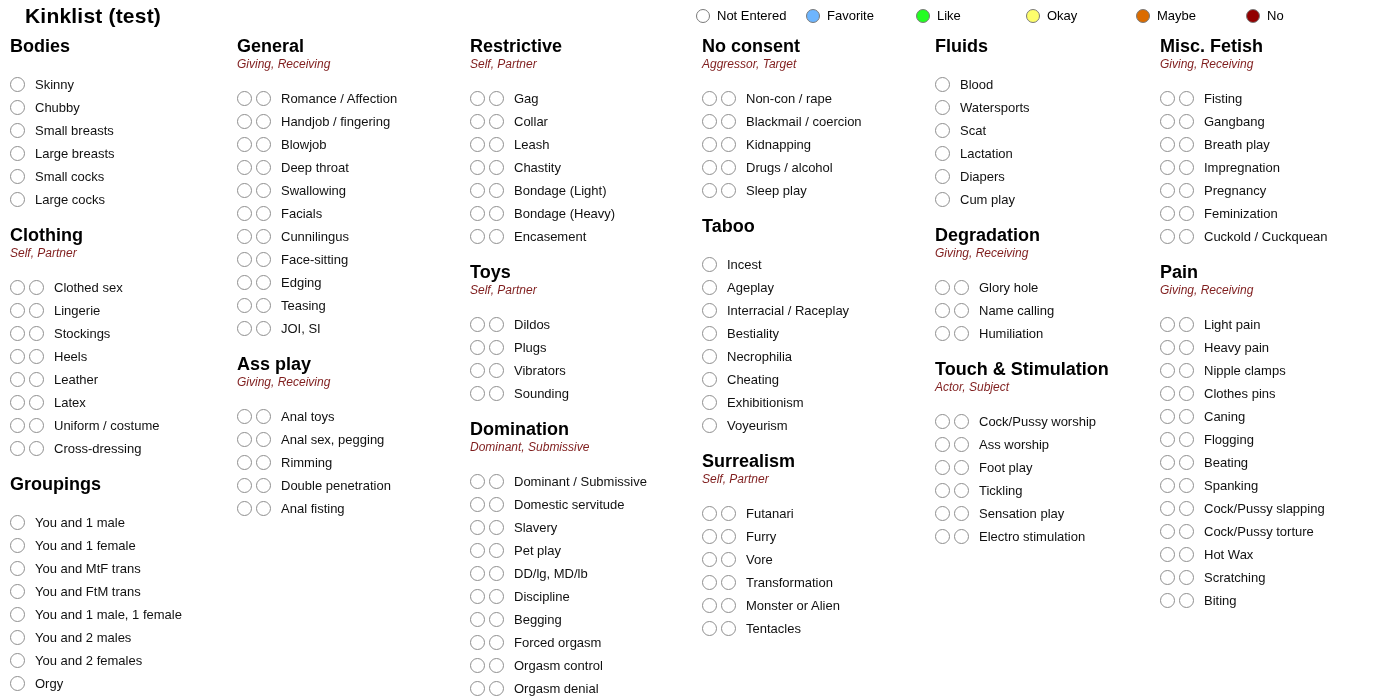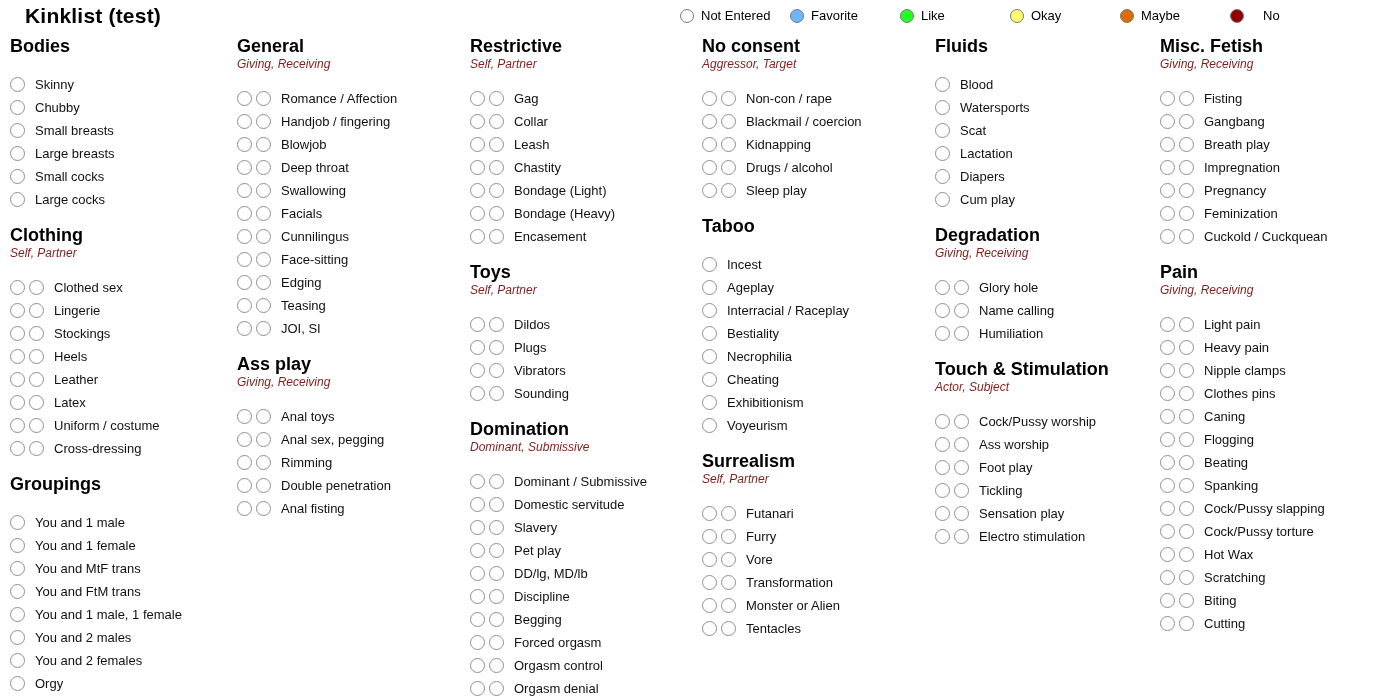--- a/index.html
+++ b/index.html
@@ -4,23 +4,23 @@
 <style>
   * { box-sizing: border-box; margin: 0; padding: 0; }
   html, body { width: 1400px; height: 700px; overflow: hidden; background: #ffffff; }
   body { font-family: "Liberation Sans", sans-serif; color: #000; }
 
   header { position: relative; height: 34px; }
   h1.page-title {
     position: absolute; left: 25px; top: 4px;
     font-size: 21px; font-weight: bold; letter-spacing: 0.2px;
   }
-  .legend { position: absolute; left: 680px; top: 8px; display: flex; }
+  .legend { position: absolute; left: 696px; top: 8px; display: flex; }
   .legend-item { width: 110px; display: flex; align-items: center; }
-  .legend-item:last-child { width: auto; gap: 12px; }
+  .legend-item:last-child { width: auto; }
   .legend-swatch {
     width: 14px; height: 14px; border-radius: 50%;
     border: 1px solid #7a7a7a; margin-right: 7px; flex: 0 0 auto;
   }
   .legend-label { font-size: 13px; color: #000; white-space: nowrap; }
 
   .columns {
     display: grid;
     grid-template-columns: 227px 233px 232px 233px 225px 240px;
     padding-left: 10px; align-items: start;
@@ -711,22 +711,17 @@
             <div class="kink-row">
               <span class="choice-circle"></span>
               <span class="choice-circle"></span>
               <span class="kink-label">Scratching</span>
             </div>
             <div class="kink-row">
               <span class="choice-circle"></span>
               <span class="choice-circle"></span>
               <span class="kink-label">Biting</span>
             </div>
-            <div class="kink-row">
-              <span class="choice-circle"></span>
-              <span class="choice-circle"></span>
-              <span class="kink-label">Cutting</span>
-            </div>
           </div>
         </section>
       </div>
     </main>
 </div>
 
 </body></html>

